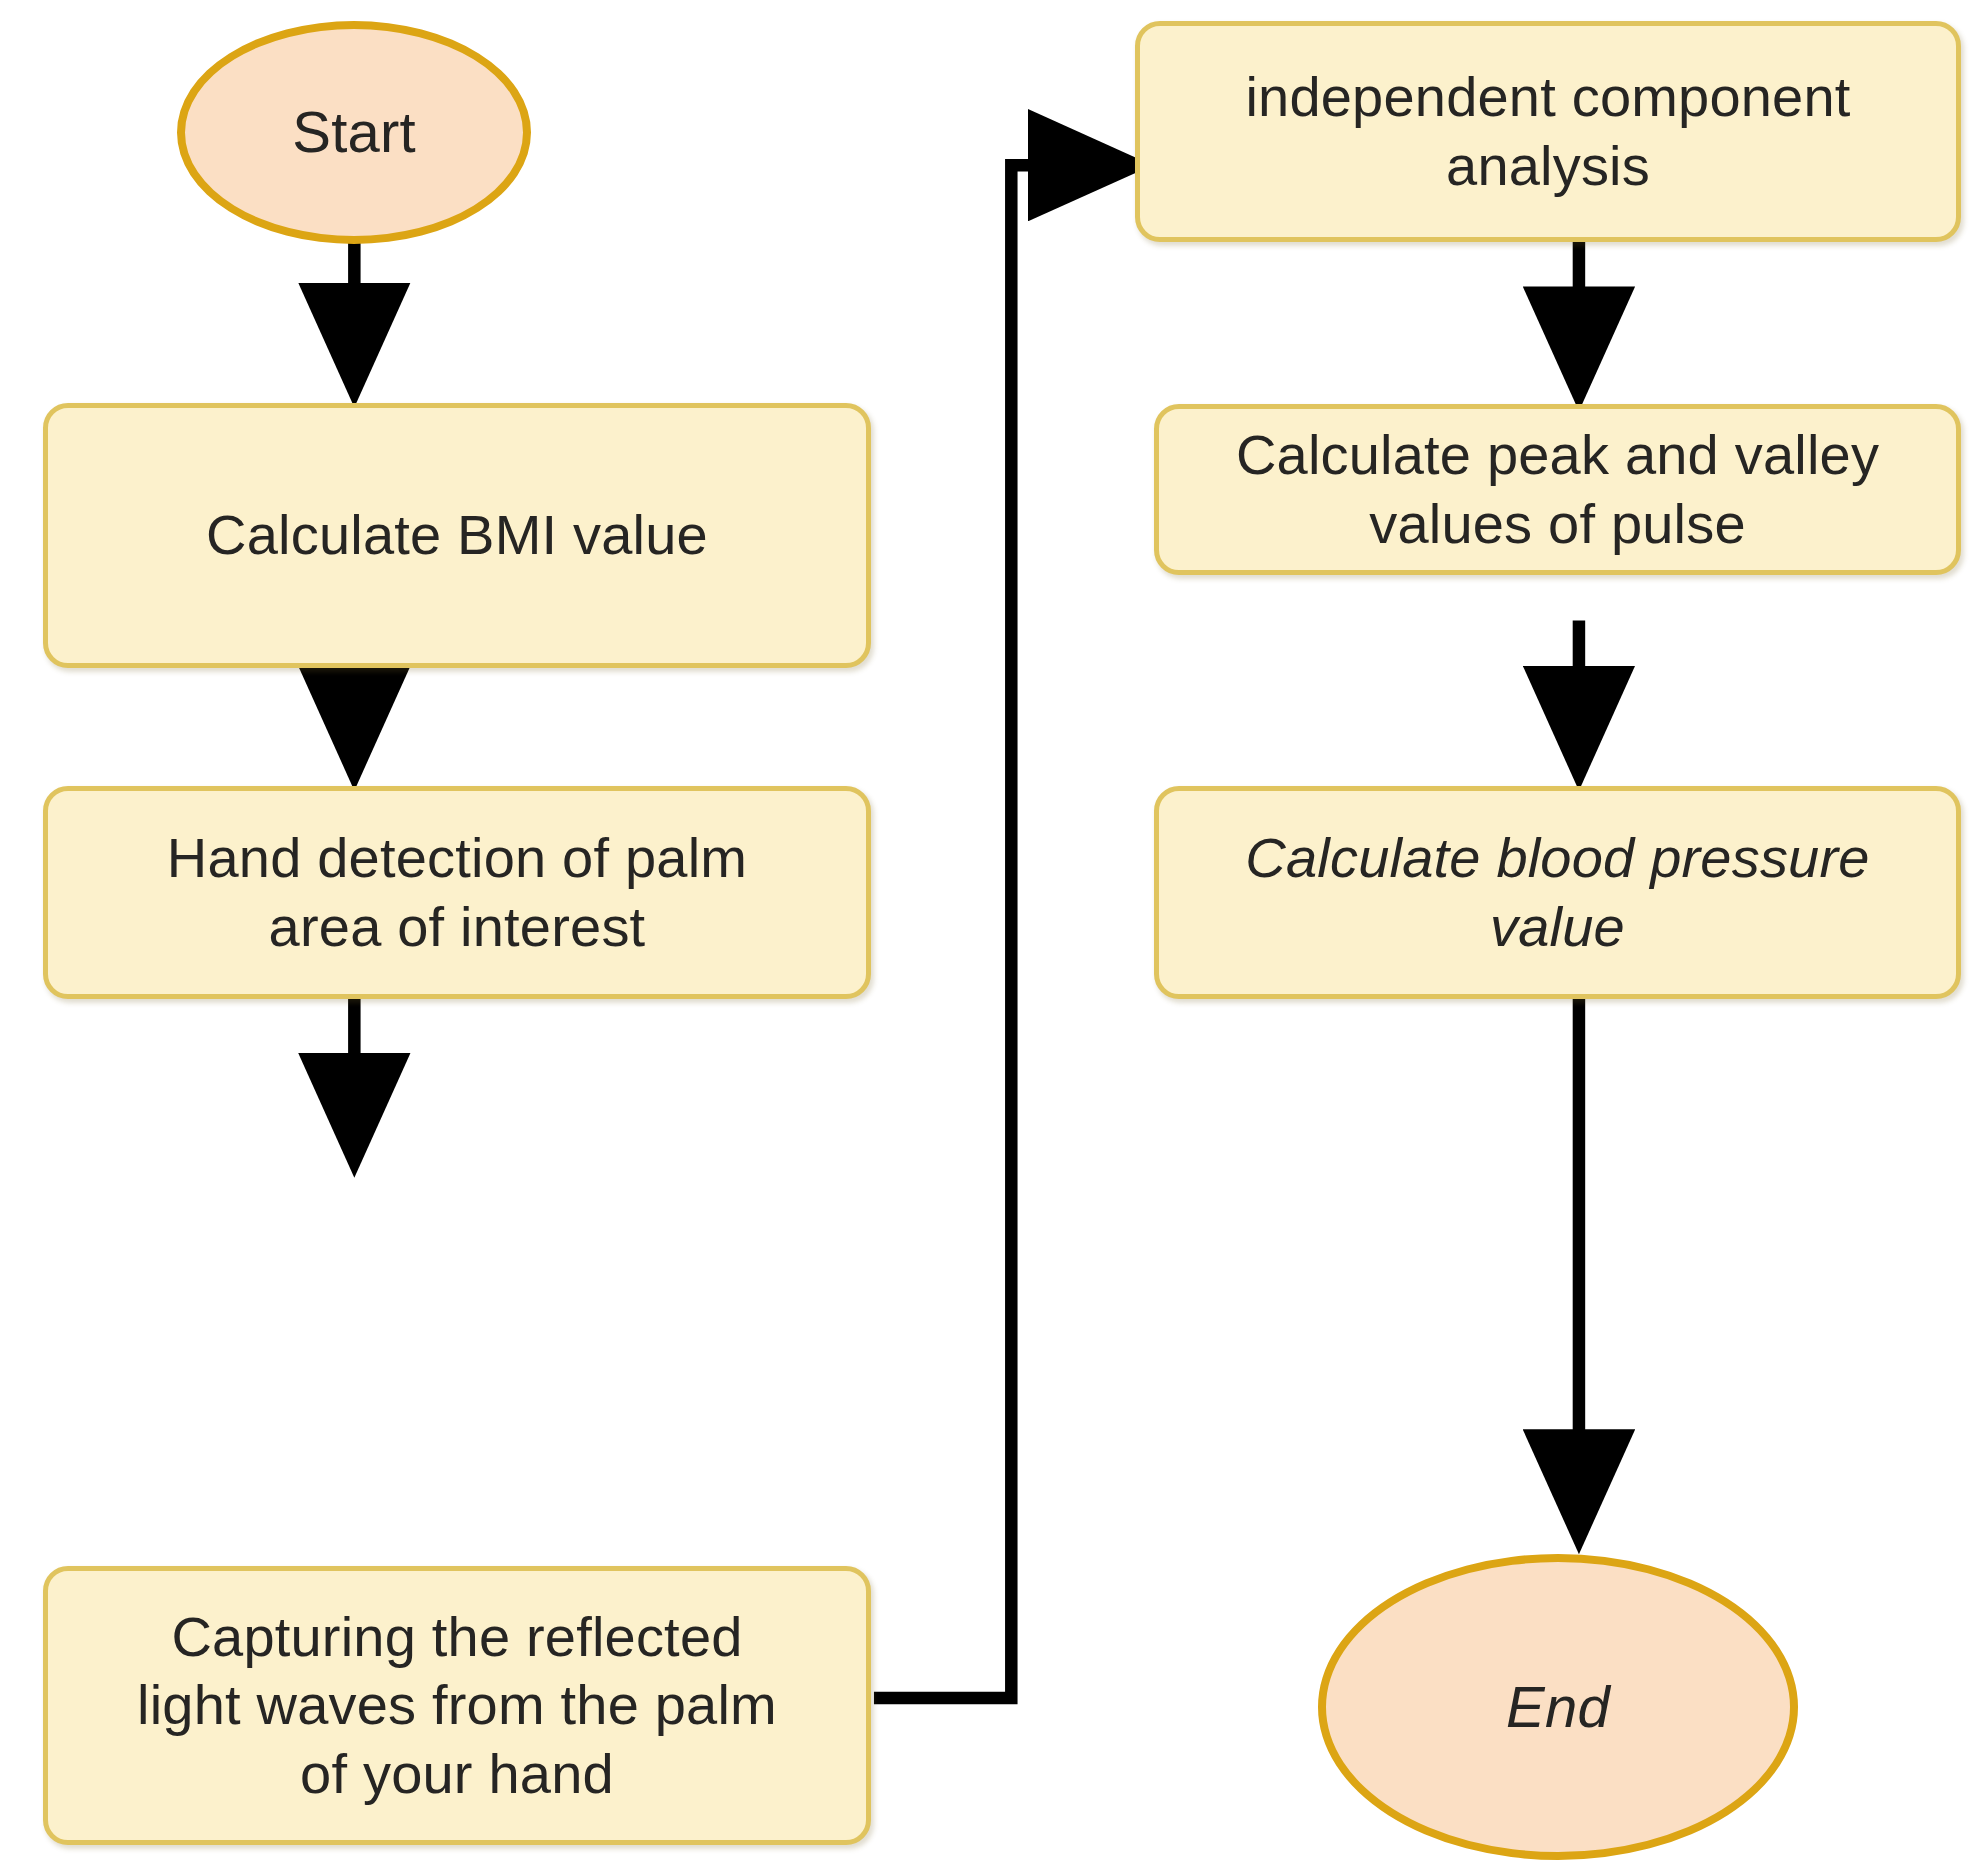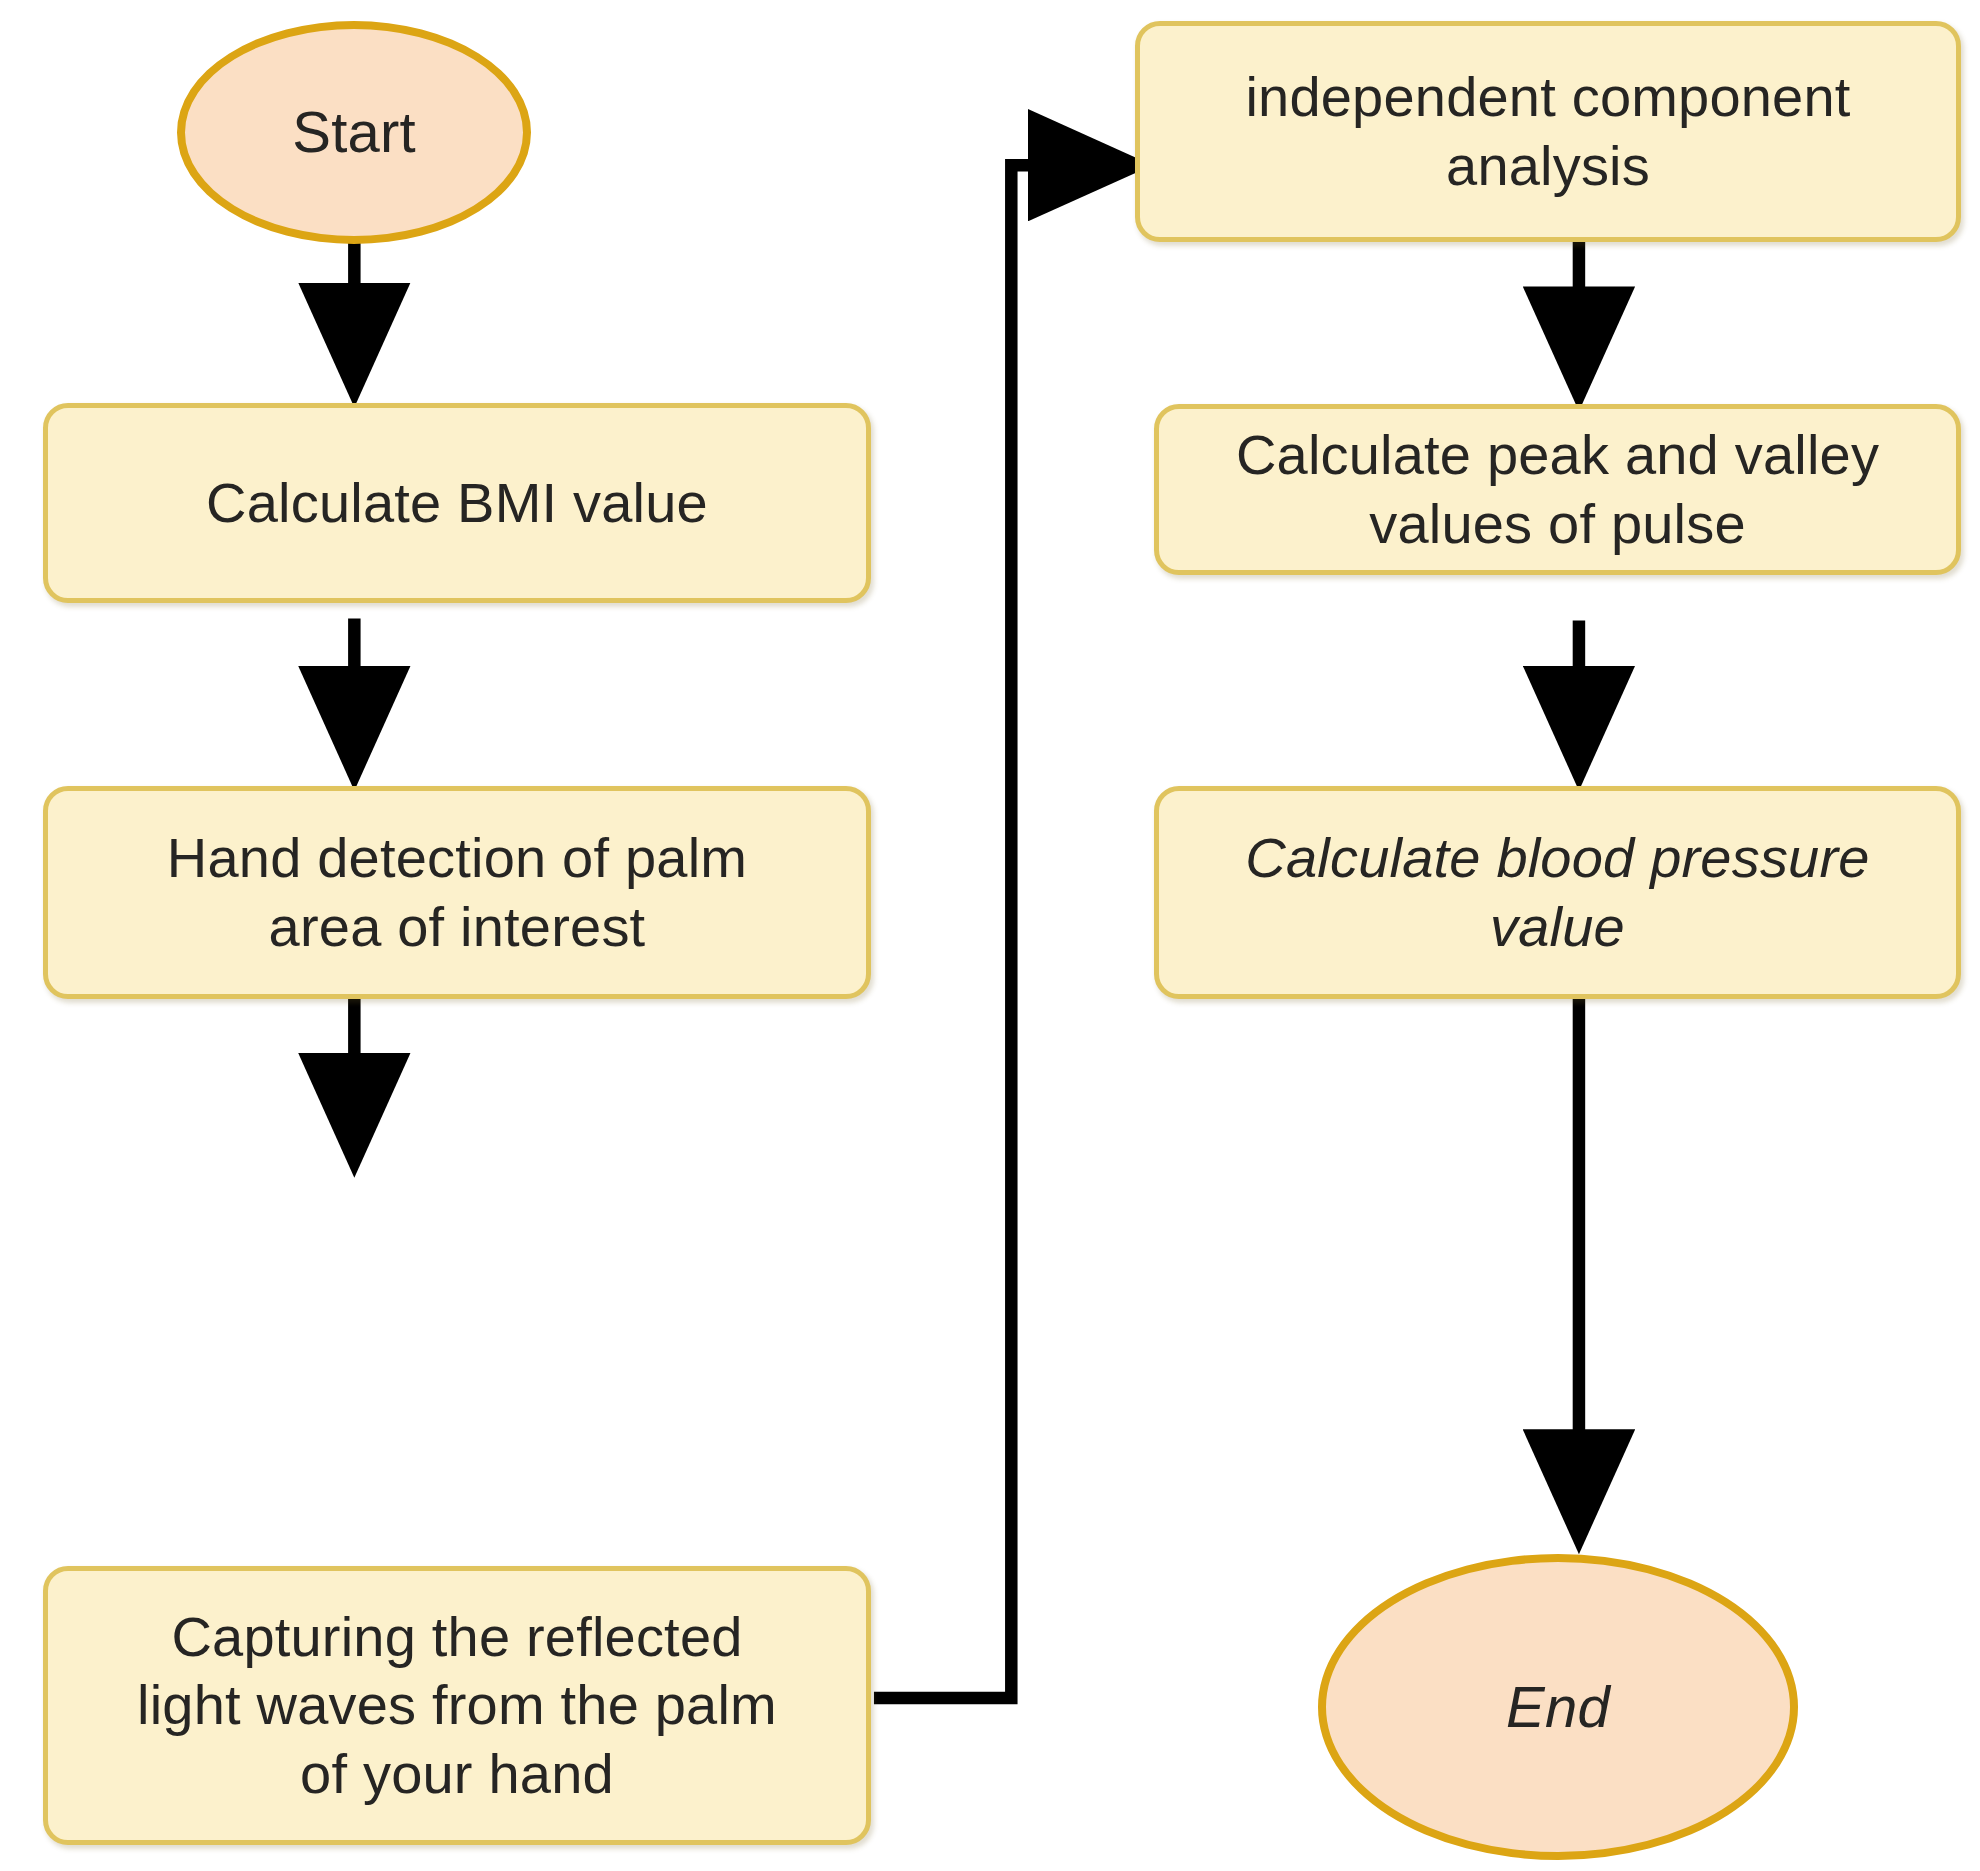--- a/index.html
+++ b/index.html
@@ -74,21 +74,21 @@
 
     <line x1="1627" y1="646" x2="1627" y2="805" stroke="#000000" stroke-width="13" marker-end="url(#arrow)"></line>
 
     <line x1="1627" y1="1040" x2="1627" y2="1600" stroke="#000000" stroke-width="13" marker-end="url(#arrow)"></line>
   </svg>
 
   <div class="node terminator" style="left:161px;top:21px;width:354px;height:223px;">
     <span class="node-label">Start</span>
   </div>
 
-  <div class="node process" style="left:27px;top:403px;width:828px;height:200px;justify-content:center;">
+  <div class="node process" style="left:27px;top:403px;width:828px;height:265px;justify-content:center;">
     <span class="node-label">Calculate BMI value</span>
   </div>
 
   <div class="node process" style="left:27px;top:786px;width:828px;height:213px;text-align:center;">
     <span class="node-label">Hand detection of palm
 area of interest</span>
   </div>
 
   <div class="node process" style="left:27px;top:1566px;width:828px;height:279px;">
     <span class="node-label">Capturing the reflected

